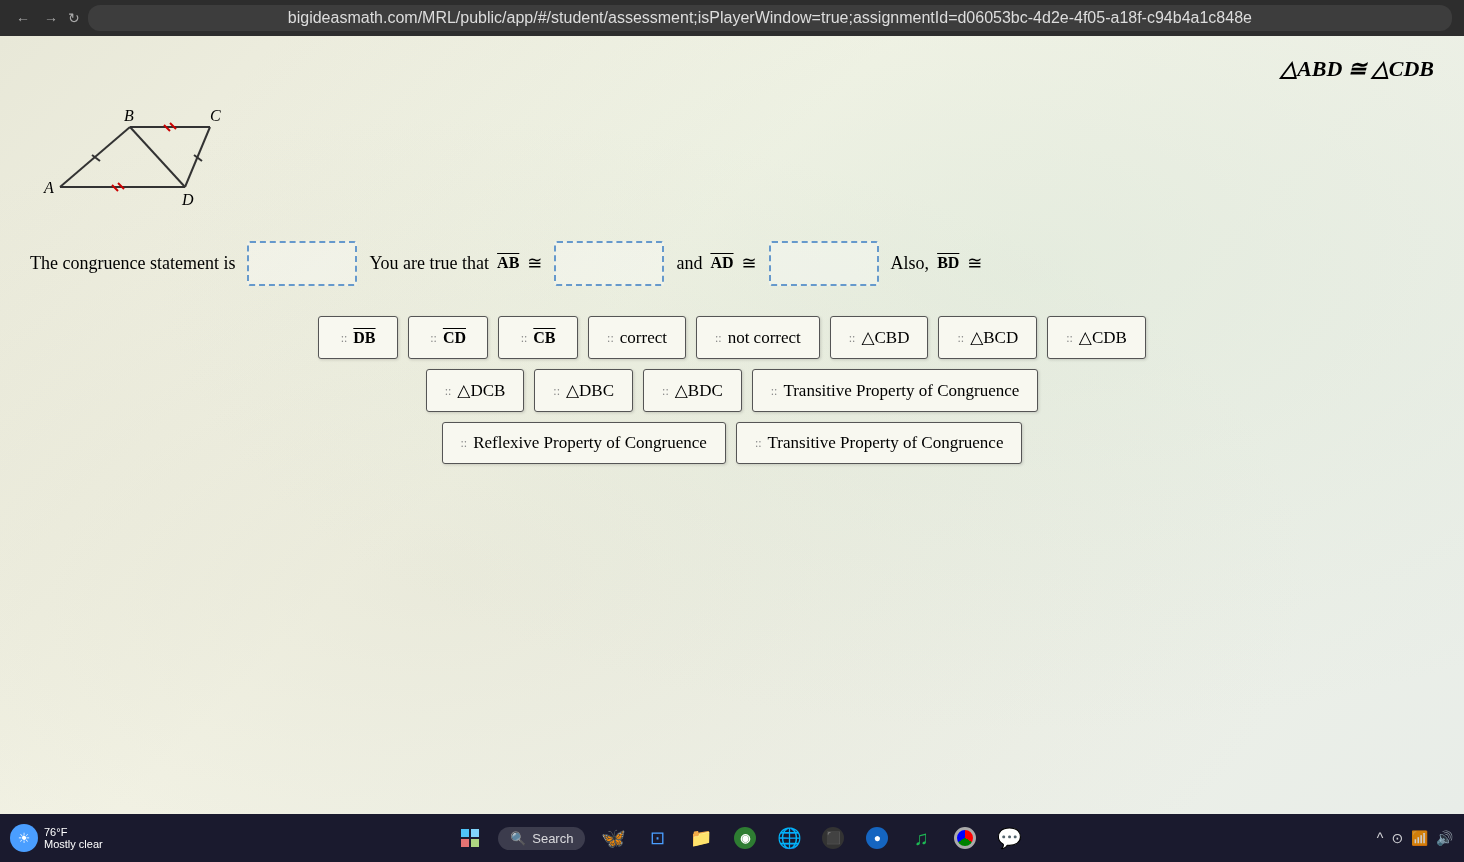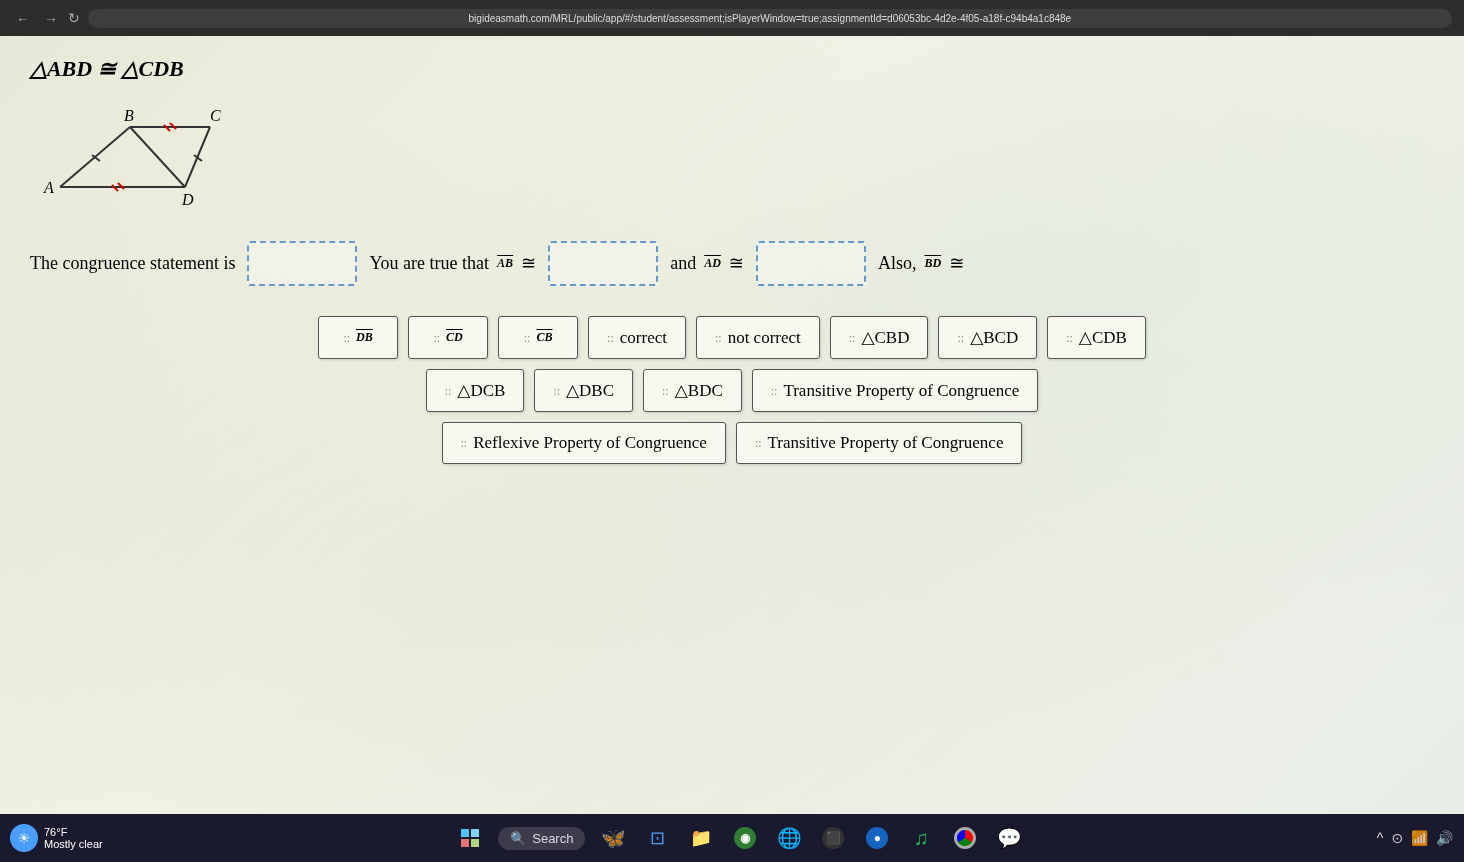--- a/index.html
+++ b/index.html
@@ -31,21 +31,21 @@
       font-size: 14px;
       cursor: pointer;
       padding: 2px 4px;
     }
     .url-bar {
       background: #3d3d3d;
       border-radius: 12px;
       padding: 4px 14px;
       color: #ddd;
       font-family: Arial, sans-serif;
-      font-size: 10px;
+      font-size: 16px;
       flex: 1;
       text-align: center;
     }
     .reload-btn {
       color: #aaa;
       font-size: 14px;
     }
 
     
     .main-content {
@@ -65,20 +65,21 @@
       pointer-events: none;
     }
 
     .title-statement {
       font-size: 22px;
       font-style: italic;
       font-weight: bold;
       margin-bottom: 15px;
       position: relative;
       z-index: 1;
+      text-align: right;
     }
 
     
     .diagram {
       margin-bottom: 20px;
       position: relative;
       z-index: 1;
     }
     .diagram svg {
       width: 240px;
@@ -111,23 +112,22 @@
       vertical-align: middle;
       margin: 0 4px;
     }
 
     .drop-box.wide {
       width: 220px;
     }
 
     .overline {
       text-decoration: overline;
-      font-style: italic;
       font-weight: bold;
-      font-size: 12px;
+      font-size: 16px;
     }
 
     
     .tiles-section {
       margin-top: 30px;
       position: relative;
       z-index: 1;
     }
 
     .tile-row {

